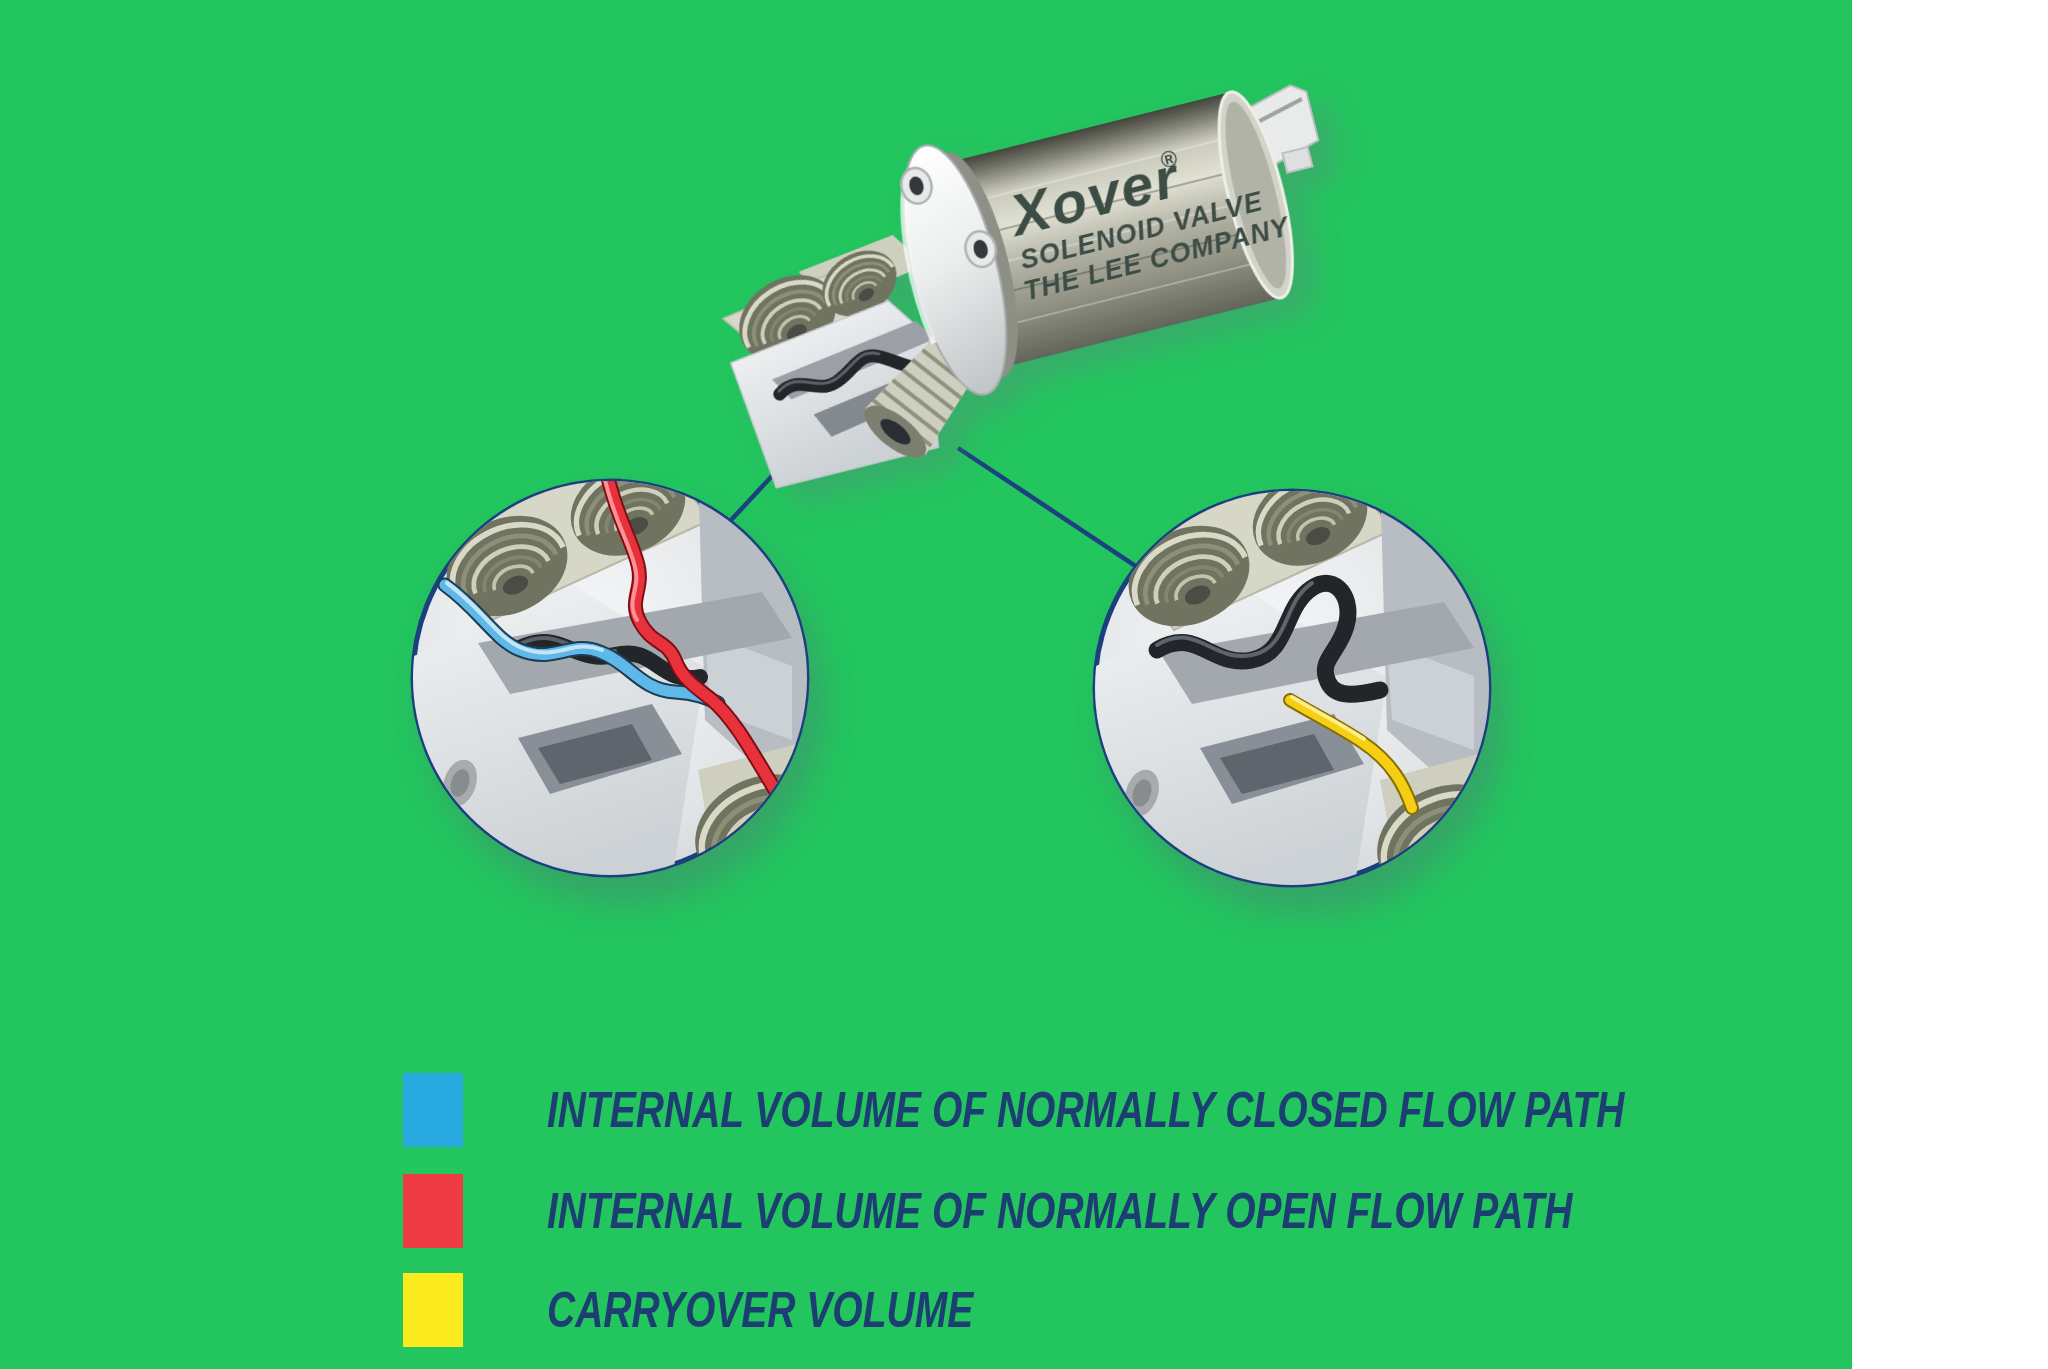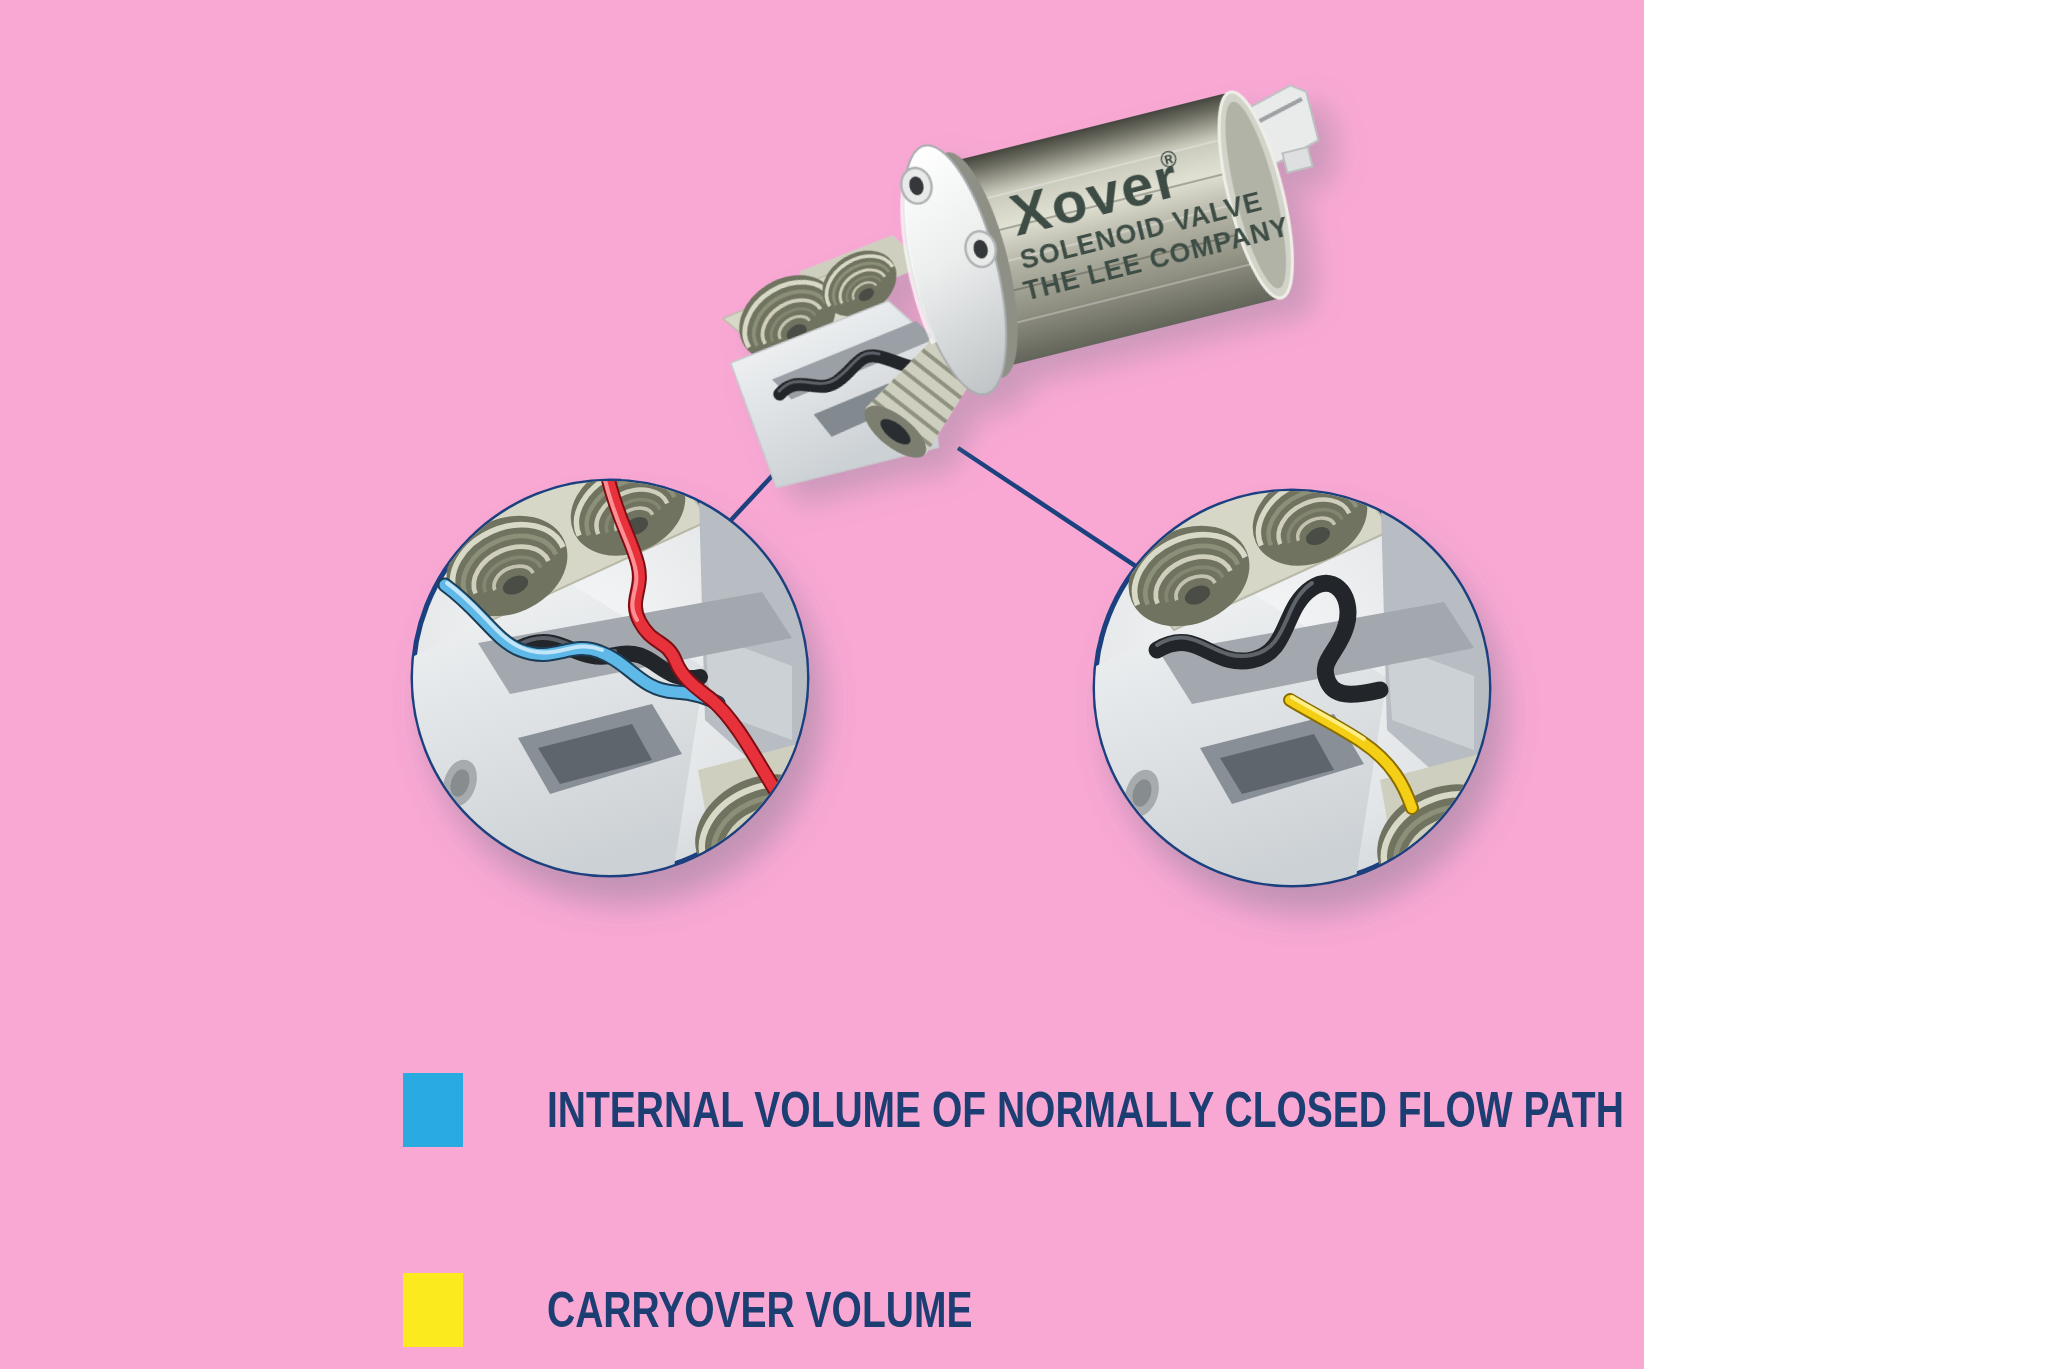--- a/index.html
+++ b/index.html
@@ -1,18 +1,19 @@
 <!DOCTYPE html>
 <html style="--legend-text: #1C3E72; --callout-stroke: #1B417F; --flow-nc-blue: #5FB9E8; --flow-nc-blue-hi: #C8E7F8; --flow-no-red: #E8333B; --flow-no-red-hi: #FF9AA0; --carryover-yellow: #F5CF12; --carryover-yellow-hi: #FFEF8A; --flow-tube-black: #23262B; --body-text-color: #3E4D45;"><head>
 <meta charset="utf-8">
 <style>
   html,body{margin:0;padding:0;background:#ffffff;}
   .stage{
-    position:relative;width:1644px;height:1369px;background:#f9a8d4;overflow:hidden;
+    position:relative;width:1852px;height:1369px;background:#22c55e;overflow:hidden;
     font-family:"Liberation Sans",sans-serif;
+    font-style:italic;
   }
   .illustration-svg{position:absolute;left:0;top:0;}
   
   .legend{position:absolute;left:0;top:0;width:100%;height:100%;pointer-events:none;}
   .legend-row{position:absolute;left:403px;height:74px;display:flex;align-items:center;}
   .legend-row.r0{top:1073px;}
   .legend-row.r1{top:1174px;}
   .legend-row.r2{top:1273px;text-align:center;}
   .swatch{width:60px;height:74px;flex:0 0 auto;}
   .legend-label{
@@ -212,19 +213,23 @@
       </g>
     </g>
   </g>
 </svg>
 
 <div class="legend">
   <div class="legend-row r0">
     <div class="swatch" style="background: rgb(41, 171, 226);"></div>
     <div class="legend-label">INTERNAL VOLUME OF NORMALLY CLOSED FLOW PATH</div>
   </div>
+  <div class="legend-row r1">
+    <div class="swatch" style="background: rgb(238, 59, 67);"></div>
+    <div class="legend-label">INTERNAL VOLUME OF NORMALLY OPEN FLOW PATH</div>
+  </div>
   <div class="legend-row r2">
     <div class="swatch" style="background: rgb(251, 235, 30);"></div>
     <div class="legend-label">CARRYOVER VOLUME</div>
   </div>
 </div>
 
 </div>
 
 </body></html>

